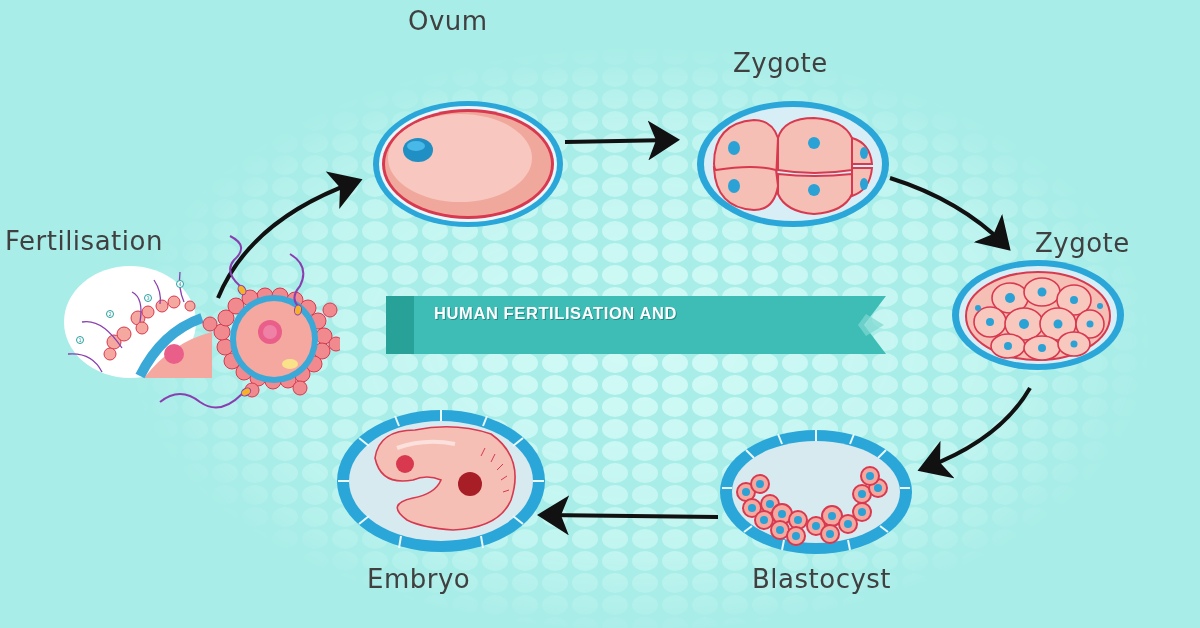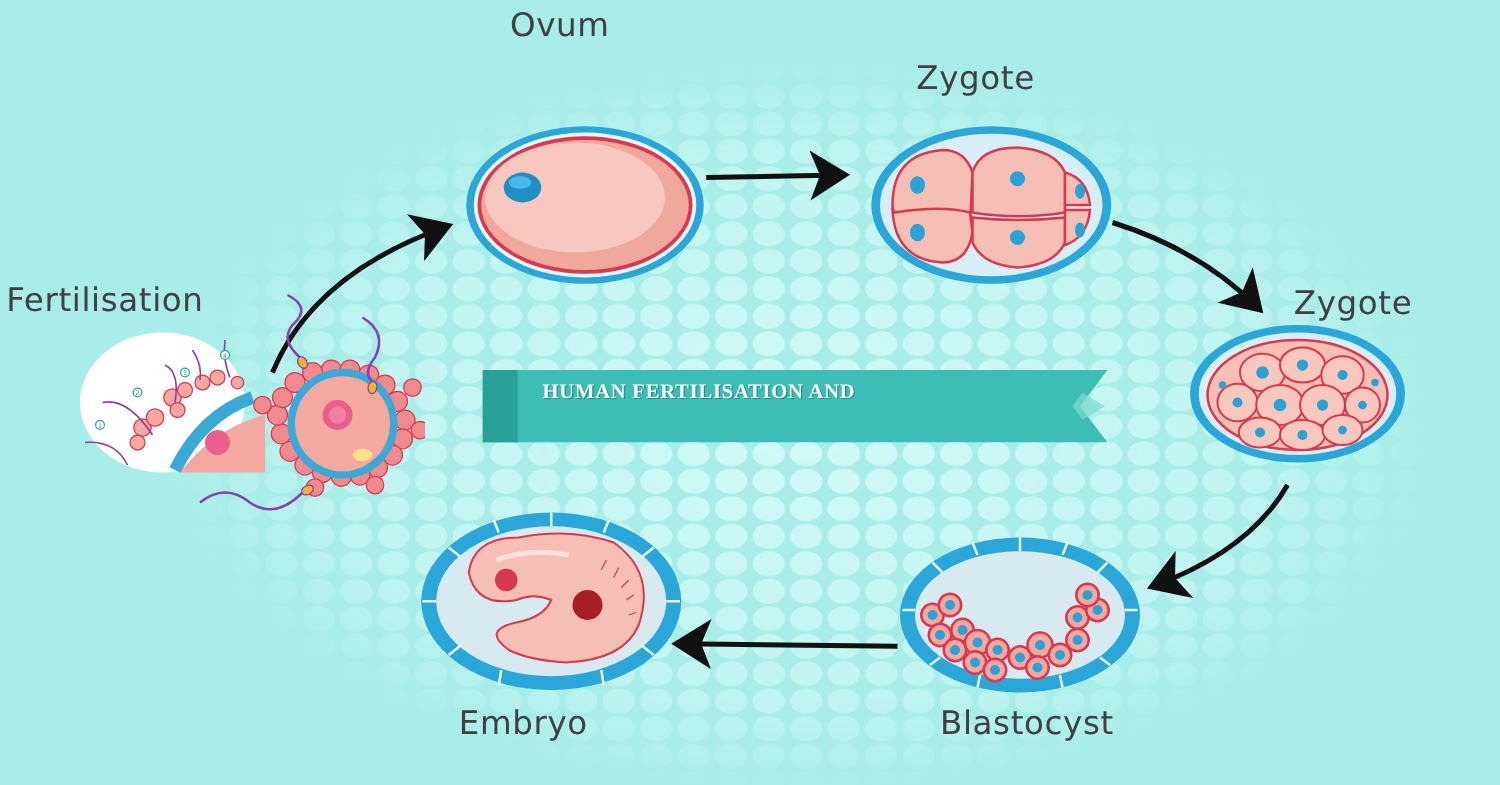--- a/index.html
+++ b/index.html
@@ -1,21 +1,21 @@
 <!DOCTYPE html>
 <html><head>
 <meta charset="utf-8">
 <style>
   html, body { margin:0; padding:0; }
   body { width:1200px; height:628px; overflow:hidden; position:relative; background:#a8ede8; font-family:"DejaVu Sans", sans-serif; }
   .dots { position:absolute; left:0; top:0; width:1200px; height:628px; }
   .label { position:absolute; font-size:26px; color:#404040; font-family:"DejaVu Sans", sans-serif; letter-spacing:0.5px; }
   .stage { position:absolute; }
   .banner { position:absolute; left:386px; top:296px; width:500px; height:58px; }
-  .banner-text { position:absolute; left:48px; top:5px; color:#fff; font-weight:bold; font-size:16.5px; line-height:24px; letter-spacing:0.6px; font-family:Liberation Serif, serif; text-shadow:1px 1px 0 #1f8d88; white-space:nowrap; }
+  .banner-text { position:absolute; left:48px; top:5px; color:#fff; font-weight:bold; font-size:16.5px; line-height:24px; letter-spacing:0.6px; font-family:Liberation Sans, sans-serif; text-shadow:1px 1px 0 #1f8d88; white-space:nowrap; }
 </style>
 </head>
 <body>
 
 <svg class="dots" viewBox="0 0 1200 628">
   <defs>
     <radialGradient id="fade" cx="50%" cy="52%" r="50%">
       <stop offset="0%" stop-color="#fff" stop-opacity="1"></stop>
       <stop offset="70%" stop-color="#fff" stop-opacity="0.6"></stop>
       <stop offset="100%" stop-color="#fff" stop-opacity="0"></stop>

